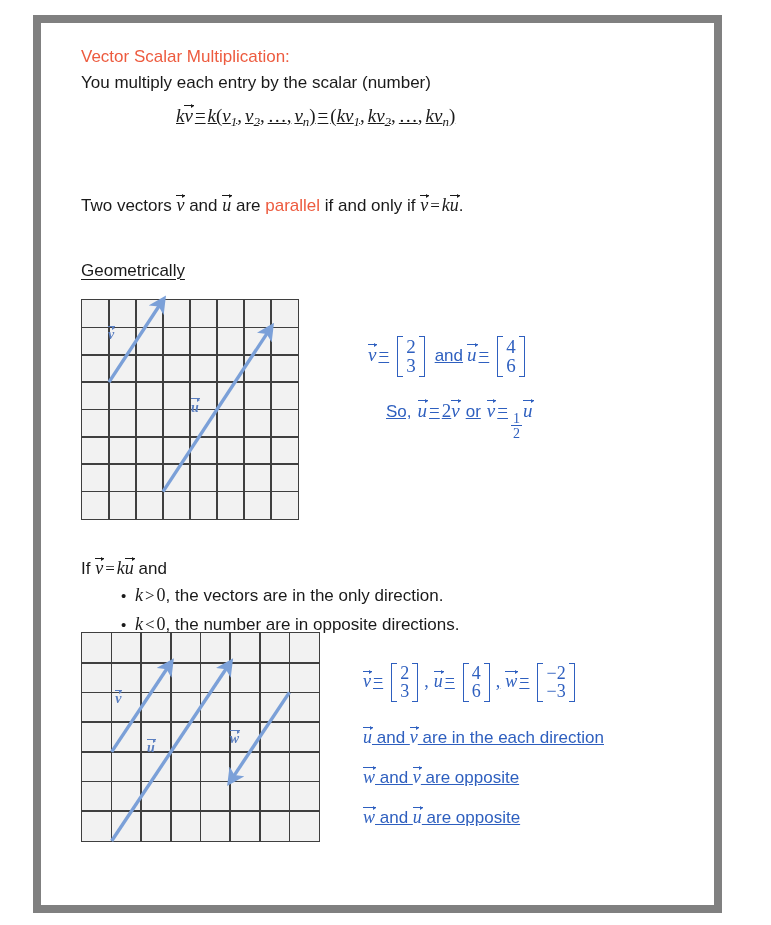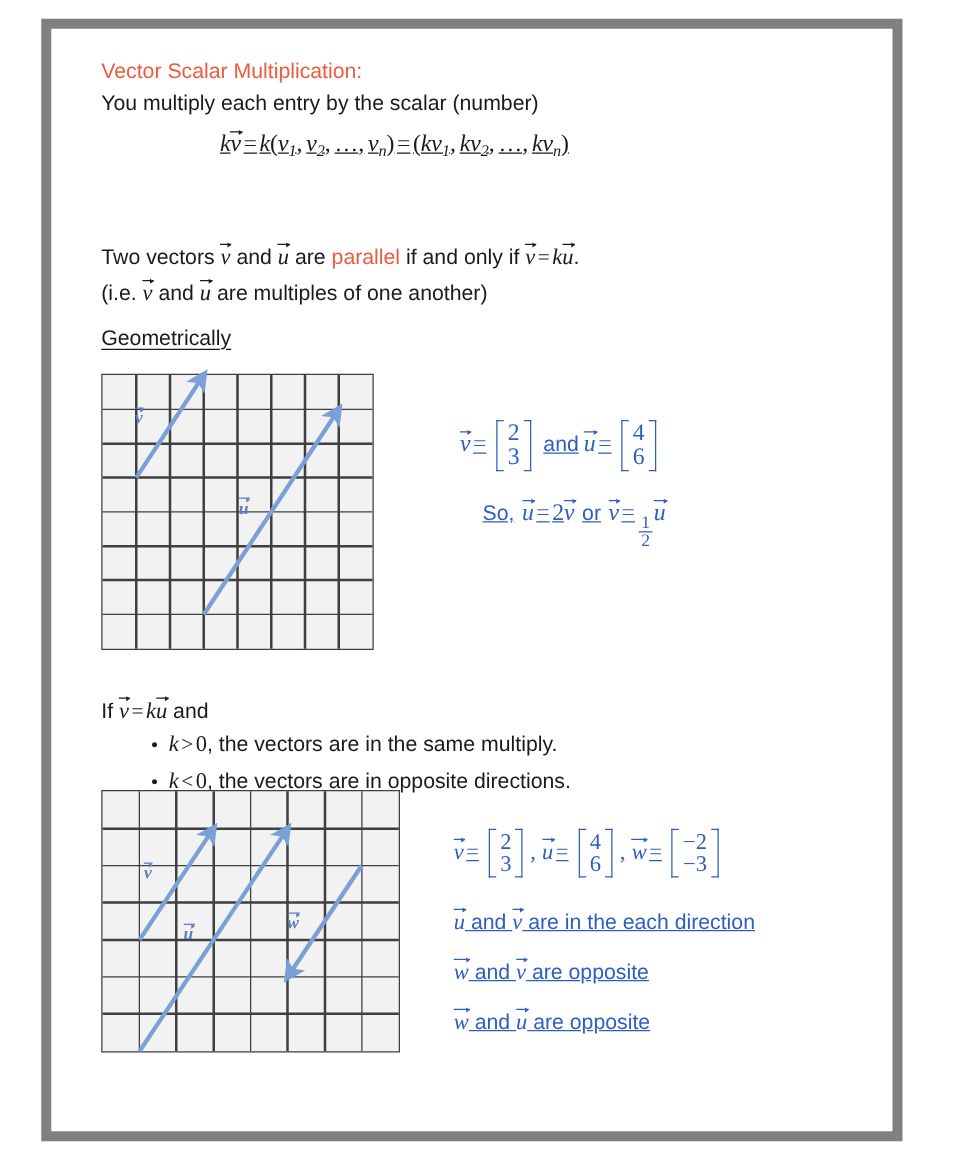--- a/index.html
+++ b/index.html
@@ -200,23 +200,20 @@
   <div class="tx heading-orange" style="left:40px; top:24px;">Vector Scalar Multiplication:</div>
 
   <div class="tx mathblue" style="left:135px; top:80px; color:#1a1a1a; font-size:19px;">
     <span class="mi">k</span><span class="vec">v</span><span class="mop">=</span><span class="mi">k</span><span class="mn">(</span><span class="mi">v</span><sub class="sb">1</sub><span class="mn">,</span><span class="mi" style="margin-left:3px">v</span><sub class="sb">2</sub><span class="mn">,</span><span class="mn" style="margin-left:3px">…</span><span class="mn">,</span><span class="mi" style="margin-left:3px">v</span><sub class="sb">n</sub><span class="mn">)</span><span class="mop">=</span><span class="mn">(</span><span class="mi">k</span><span class="mi">v</span><sub class="sb">1</sub><span class="mn">,</span><span class="mi" style="margin-left:3px">k</span><span class="mi">v</span><sub class="sb">2</sub><span class="mn">,</span><span class="mn" style="margin-left:3px">…</span><span class="mn">,</span><span class="mi" style="margin-left:3px">k</span><span class="mi">v</span><sub class="sb">n</sub><span class="mn">)</span>
   </div>
 
   <div class="tx" style="left:40px; top:170px;text-align:right;">
     <span>Two vectors </span><span class="vec" style="font-size:18px">v</span><span> and </span><span class="vec" style="font-size:18px">u</span><span> are </span><span style="color:#ED5B3F">parallel</span><span> if and only if </span><span class="vec" style="font-size:18px">v</span><span class="mop">=</span><span class="mi" style="font-size:18px">k</span><span class="vec" style="font-size:18px">u</span><span>.</span>
   </div>
 
-  <div class="tx" style="left:40px; top:199px;">
-    <span>(i.e.  </span><span class="vec" style="font-size:18px">v</span><span> and </span><span class="vec" style="font-size:18px">u</span><span> are multiples of one another)</span>
-  </div>
 
   <div class="tx underlined" style="left:40px; top:238px;">Geometrically</div>
 
   <div class="grid" id="grid1" style="left:40px; top:276px; width:218px; height:221px;">
         <div class="gline" style="left: 26.2px; top: 0px; width: 1.6px; height: 100%;"></div>
         <div class="gline" style="left: 53.2px; top: 0px; width: 1.6px; height: 100%;"></div>
         <div class="gline" style="left: 80.2px; top: 0px; width: 1.6px; height: 100%;"></div>
         <div class="gline" style="left: 107.2px; top: 0px; width: 1.6px; height: 100%;"></div>
         <div class="gline" style="left: 134.2px; top: 0px; width: 1.6px; height: 100%;"></div>
         <div class="gline" style="left: 161.2px; top: 0px; width: 1.6px; height: 100%;"></div>
@@ -264,25 +261,25 @@
           <span class="num">1</span>
           <span class="den">2</span>
         </span><span class="vec">u</span>
   </div>
 
   <div class="tx" style="left:40px; top:533px;text-align:right;">
     <span>If </span><span class="vec" style="font-size:18px">v</span><span class="mop">=</span><span class="mi" style="font-size:18px">k</span><span class="vec" style="font-size:18px">u</span><span> and</span>
   </div>
 
   <div class="bullet-row" style="left:80px; top:562px;">
-    <span class="bullet-dot"></span><span class="mi" style="font-size:18px">k</span><span class="mop">&gt;</span><span class="mn" style="font-size:18px">0</span><span>, the vectors are in the same multiply.</span>
+    <span class="bullet-dot"></span><span class="mi" style="font-size:18px">k</span><span class="mop">&gt;</span><span class="mn" style="font-size:18px">0</span><span>, the vectors are in the only direction.</span>
   </div>
 
   <div class="bullet-row" style="left:80px; top:591px;">
-    <span class="bullet-dot"></span><span class="mi" style="font-size:18px">k</span><span class="mop">&lt;</span><span class="mn" style="font-size:18px">0</span><span>, the vectors are in opposite directions.</span>
+    <span class="bullet-dot"></span><span class="mi" style="font-size:18px">k</span><span class="mop">&lt;</span><span class="mn" style="font-size:18px">0</span><span>, the number are in opposite directions.</span>
   </div>
 
   <div class="grid" id="grid2" style="left:40px; top:609px; width:239px; height:210px;">
         <div class="gline" style="left: 28.825px; top: 0px; width: 1.6px; height: 100%;"></div>
         <div class="gline" style="left: 58.45px; top: 0px; width: 1.6px; height: 100%;"></div>
         <div class="gline" style="left: 88.075px; top: 0px; width: 1.6px; height: 100%;"></div>
         <div class="gline" style="left: 117.7px; top: 0px; width: 1.6px; height: 100%;"></div>
         <div class="gline" style="left: 147.325px; top: 0px; width: 1.6px; height: 100%;"></div>
         <div class="gline" style="left: 176.95px; top: 0px; width: 1.6px; height: 100%;"></div>
         <div class="gline" style="left: 206.575px; top: 0px; width: 1.6px; height: 100%;"></div>

